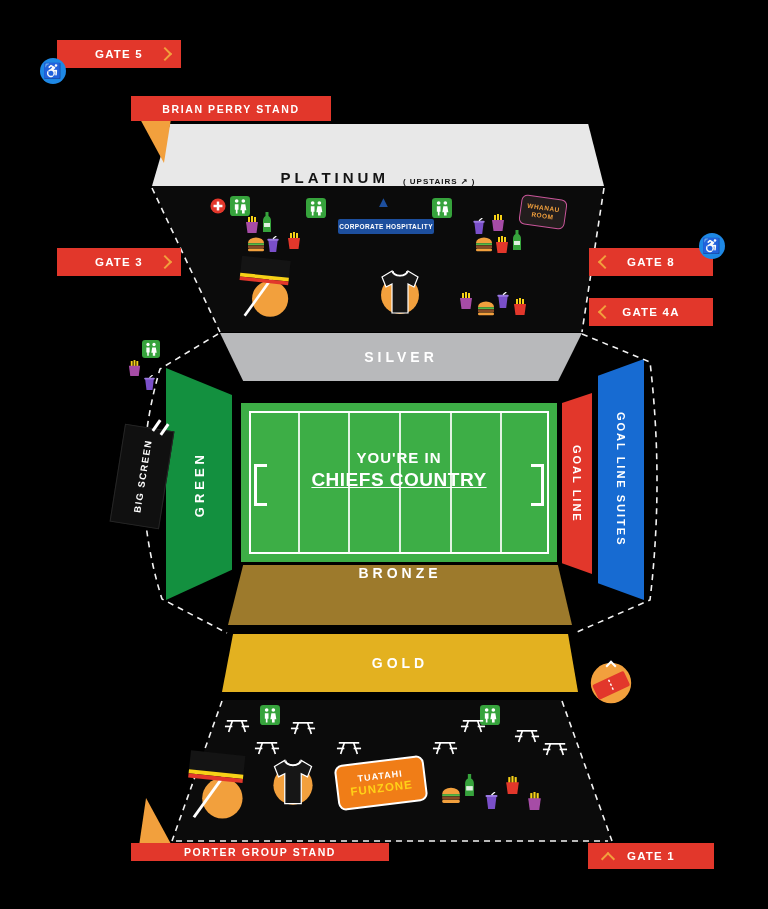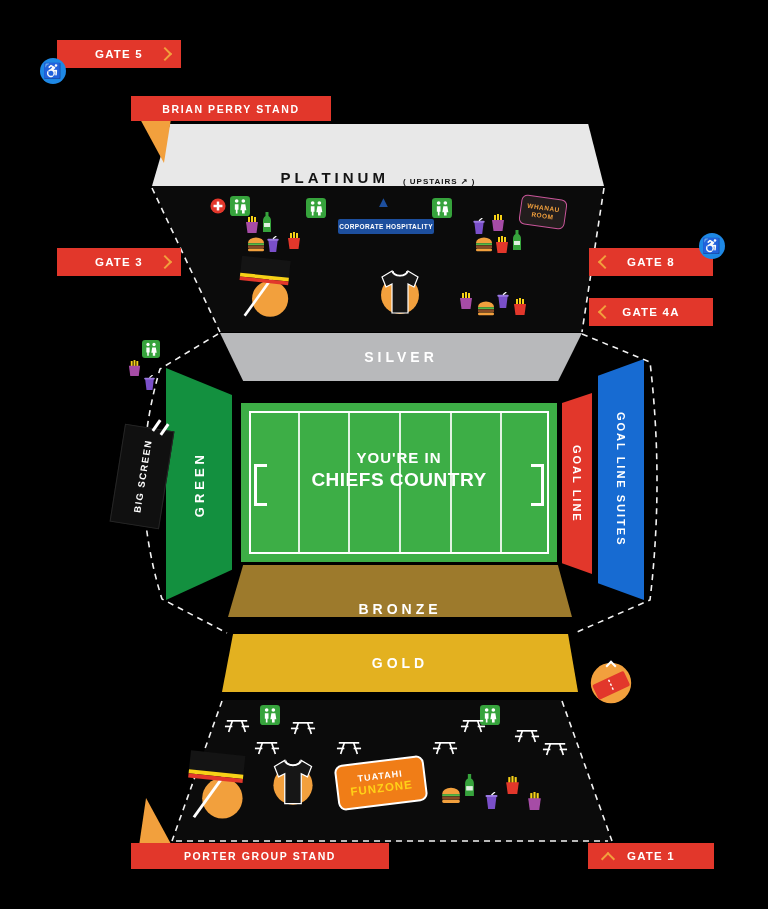--- a/index.html
+++ b/index.html
@@ -26,21 +26,21 @@
   .access{position:absolute;width:26px;height:26px;border-radius:50%;background:var(--ablue);
         color:#fff;display:flex;align-items:center;justify-content:center;font-size:15px;z-index:5;}
   #field .inner{position:absolute;inset:8px;border:2px solid #fff;}
   #field .line{position:absolute;top:10px;bottom:10px;width:2px;background:#fff;opacity:.85;}
   #field .goal{position:absolute;top:61px;width:10px;height:36px;}
   #field .gl{left:13px;border:3px solid #fff;border-right:none;}
   #field .gr{right:13px;border:3px solid #fff;border-left:none;}
   #field .ftext{position:absolute;left:0;right:0;top:46px;text-align:center;color:#fff;
         font-weight:700;z-index:2;}
   #field .ftext .l1{font-size:15px;letter-spacing:1px;display:block;}
-  #field .ftext .l2{font-size:19px;letter-spacing:.5px;display:block;margin-top:3px;}
+  #field .ftext .l2{font-size:19px;letter-spacing:.5px;display:block;margin-top:3px;text-decoration:underline;}
   .smallbadge{position:absolute;z-index:3;display:flex;flex-direction:column;align-items:center;
         justify-content:center;text-align:center;font-weight:700;}
   .shine{position:absolute;width:3px;height:13px;background:#fff;transform:rotate(35deg);z-index:3;}
 </style>
 </head>
 <body>
 
 <div id="stage">
 
   <svg width="0" height="0" style="position:absolute" aria-hidden="true">
@@ -167,22 +167,22 @@
   <div class="shape" style="left:562px;top:393px;width:30px;height:181px;background:var(--red);
               clip-path:polygon(0 5.5%,100% 0,100% 100%,0 94%);display:flex;align-items:center;justify-content:center;">
     <span class="vert" style="color:#fff;font-weight:700;font-size:11px;letter-spacing:2px;">GOAL LINE</span>
   </div>
 
   <div class="shape" style="left:598px;top:359px;width:46px;height:241px;background:var(--sblue);
               clip-path:polygon(0 7%,100% 0,100% 100%,0 93%);display:flex;align-items:center;justify-content:center;">
     <span class="vert" style="color:#fff;font-weight:700;font-size:11px;letter-spacing:2px;">GOAL LINE SUITES</span>
   </div>
 
-  <div class="shape" style="left:228px;top:565px;width:344px;height:52px;background:var(--bronze);
-              clip-path:polygon(4.4% 0,95.9% 0,100% 100%,0 100%);display:flex;align-items:flex-end;justify-content:center;">
+  <div class="shape" style="left:228px;top:565px;width:344px;height:60px;background:var(--bronze);
+              clip-path:polygon(4.4% 0,95.9% 0,100% 100%,0 100%);display:flex;align-items:flex-start;justify-content:center;">
     <span style="color:#fff;font-weight:700;font-size:14px;letter-spacing:4px;">BRONZE</span>
   </div>
 
   <div class="shape" style="left:222px;top:634px;width:356px;height:58px;background:var(--goldz);
               clip-path:polygon(3.1% 0,97.2% 0,100% 100%,0 100%);display:flex;align-items:center;justify-content:center;">
     <span style="color:#fff;font-weight:700;font-size:14px;letter-spacing:4px;">GOLD</span>
   </div>
 
   <div class="shape" style="left:172px;top:700px;width:440px;height:142px;background:var(--ink);
               clip-path:polygon(11.4% 0,88.6% 0,100% 100%,0 100%);"></div>
@@ -220,21 +220,21 @@
   <div class="access" style="left:699px;top:233px;">
     <span>♿</span>
   </div>
 
   <div class="gate" style="left:589px;top:298px;width:124px;height:28px;">
     <span class="chev l"></span>
     <span>GATE 4A</span>
   </div>
 
 
-  <div class="banner" style="left:131px;top:843px;width:258px;height:26px;">
+  <div class="banner" style="left:131px;top:843px;width:258px;height:18px;">
     <span>PORTER GROUP STAND</span>
   </div>
   <div class="shape" style="left:139px;top:798px;width:32px;height:48px;background:var(--accent);
               clip-path:polygon(22% 0,100% 96%,0 100%);z-index:2;"></div>
 
   <div class="gate" style="left:588px;top:843px;width:126px;height:26px;">
     <span class="chev u"></span>
     <span>GATE 1</span>
   </div>
 

